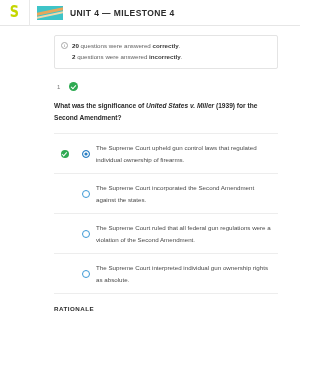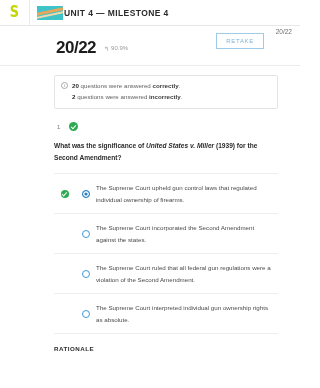--- a/index.html
+++ b/index.html
@@ -40,21 +40,21 @@
     content: ""; position: absolute;
     left: -3px; top: 4px; width: 32px; height: 3px;
     background: #e8a65a; transform: rotate(-12deg);
   }
   .course-thumb::after {
     content: ""; position: absolute;
     left: -3px; top: 8px; width: 32px; height: 2px;
     background: #f2d7a8; transform: rotate(-12deg);
   }
   .unit-title {
-    margin-left: 1px;
+    margin-left: 7px;
     font-size: 8.5px; font-weight: 700;
     letter-spacing: .4px; color: #2b2b2b;
     white-space: nowrap;
   }
 
   
   .score-strip { position: relative; height: 40px; border-bottom: 1px solid #ececec; }
   .mini-score {
     position: absolute; right: 8px; top: 2px;
     font-size: 6.5px; color: #6e6e6e;
@@ -171,31 +171,20 @@
 <div class="page">
 
   <div class="topbar">
     <div class="logo-wrap">
       <span class="logo-s">S</span>
     </div>
     <div class="course-thumb"></div>
     <div class="unit-title">UNIT 4 — MILESTONE 4</div>
   </div>
 
-  <div class="score-strip">
-    <div class="mini-score">20/22</div>
-    <div class="score-row">
-      <div class="score-big">20/22</div>
-      <div class="score-pct">
-        <span class="pct-arrow">↰</span>
-        <span>90.9%</span>
-      </div>
-    </div>
-    <button class="retake-btn">RETAKE</button>
-  </div>
 
   <div class="notice">
     <div class="info-icon">i</div>
     <div class="notice-lines">
       <div>
         <span class="notice-num">20</span><span> questions were answered </span><b>correctly</b><span>.</span>
       </div>
       <div>
         <span class="notice-num">2</span><span> questions were answered </span><b>incorrectly</b><span>.</span>
       </div>

